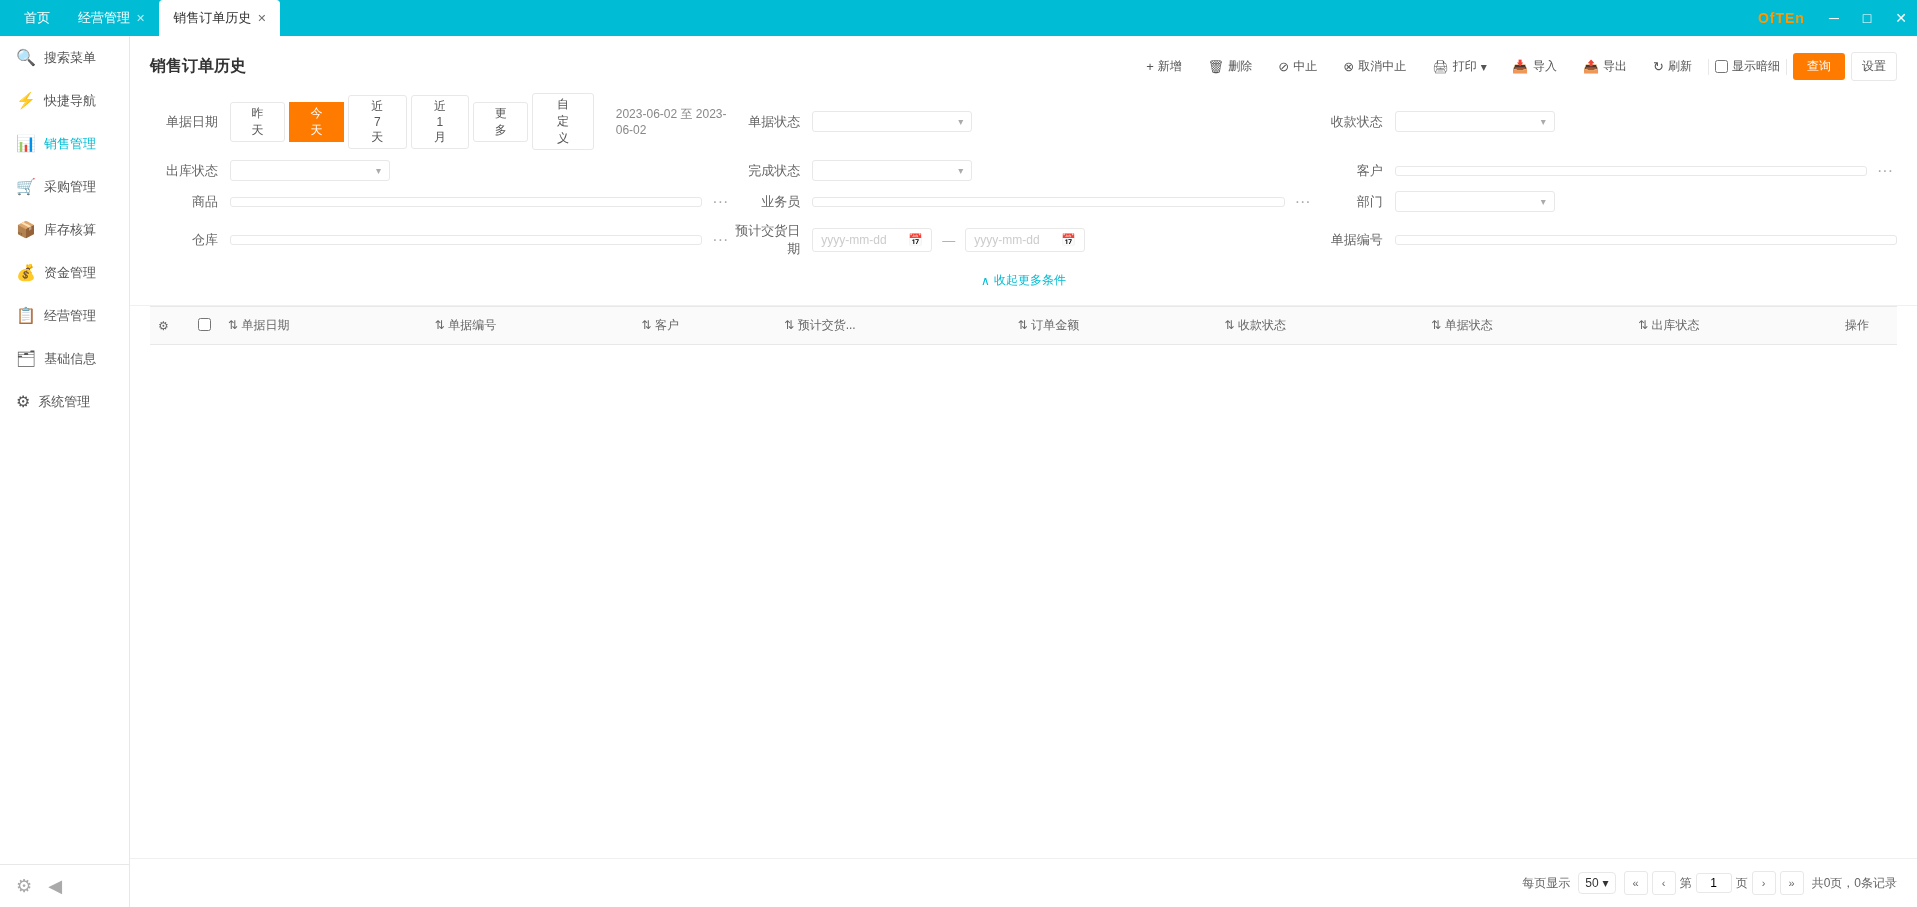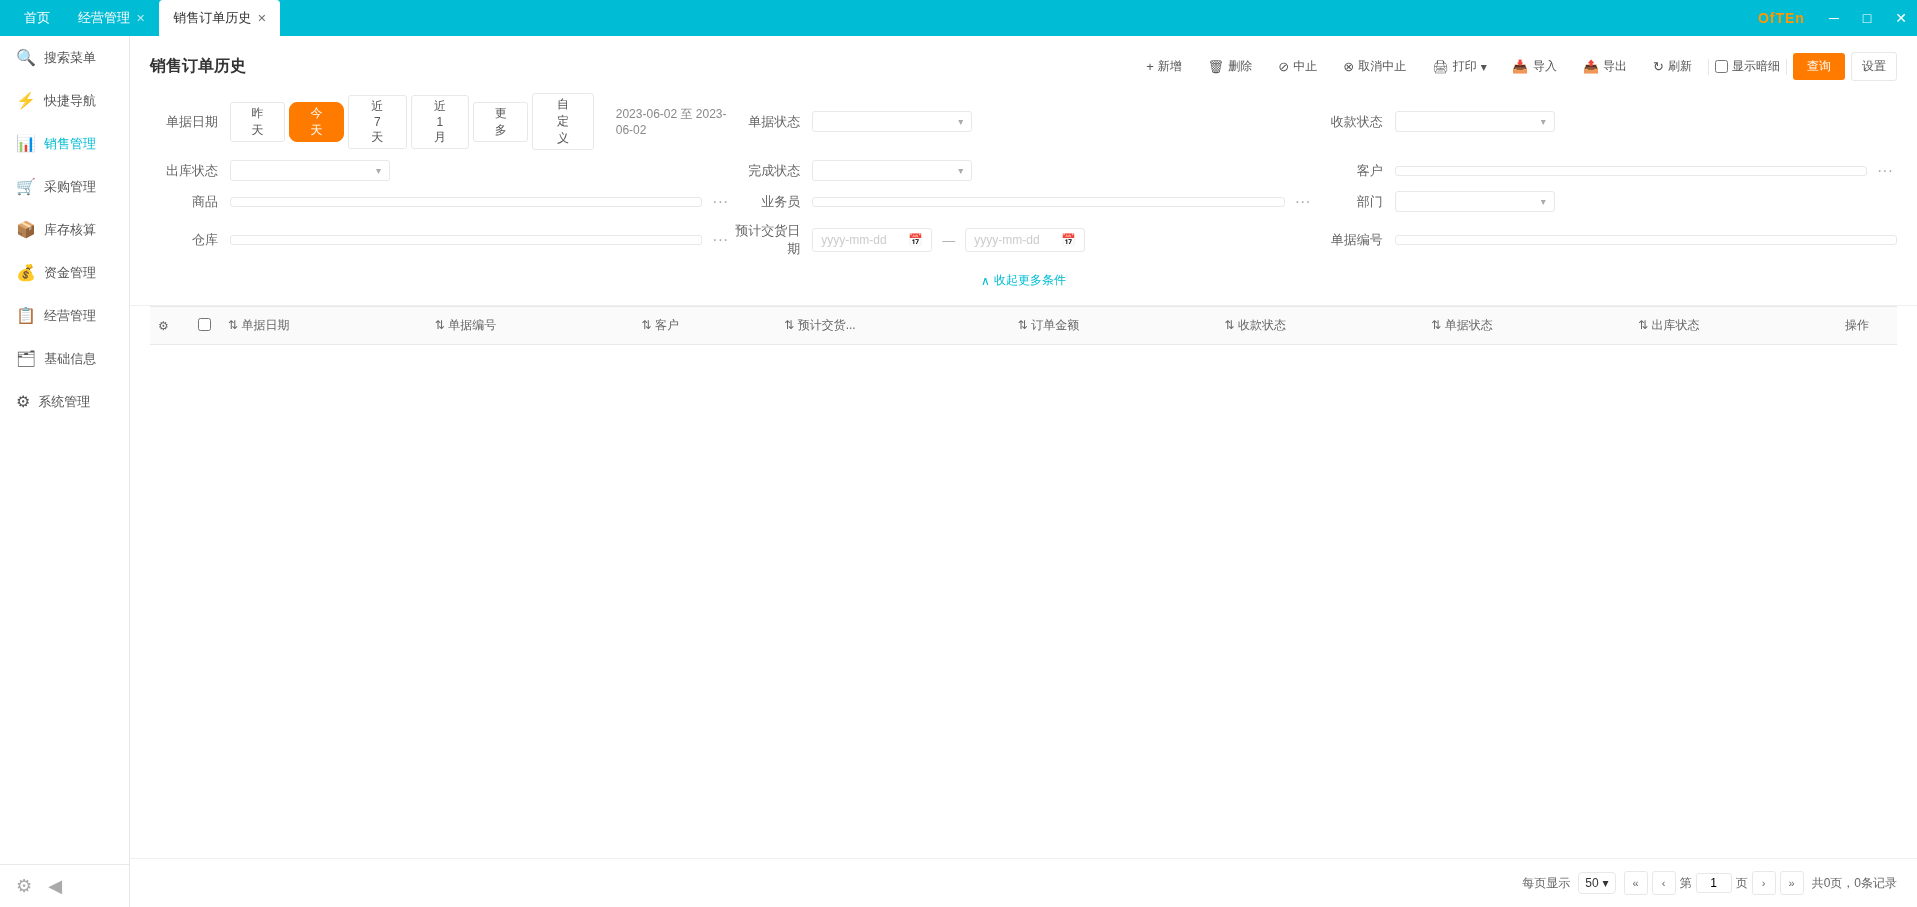--- a/index.html
+++ b/index.html
@@ -37,21 +37,21 @@
     .toolbar-divider { width: 1px; height: 16px; background: #e8e8e8; }
     .checkbox-label { display: flex; align-items: center; gap: 4px; font-size: 12px; color: #555; cursor: pointer; }
 
     
     .filter-area { padding: 12px 20px; border-bottom: 1px solid #f0f0f0; }
     .filter-row { display: flex; align-items: center; margin-bottom: 10px; gap: 0; }
     .filter-label { width: 80px; text-align: right; color: #666; font-size: 13px; padding-right: 12px; flex-shrink: 0; }
     .filter-control { display: flex; align-items: center; flex: 1; gap: 6px; }
     .date-btns { display: flex; align-items: center; gap: 4px; }
     .date-btn { padding: 2px 20px; font-size: 12px; border: 1px solid #e8e8e8; border-radius: 3px; cursor: pointer; background: #fff; color: #555; }
-    .date-btn.active { background: #ff7b00; color: #fff; border-color: #ff7b00; border-radius: 8px; }
+    .date-btn.active { background: #ff7b00; color: #fff; border-color: #ff7b00; border-radius: 0; }
     .date-range { font-size: 12px; color: #888; margin-left: 16px; }
     .select-box { border: 1px solid #e8e8e8; border-radius: 3px; padding: 4px 8px; font-size: 12px; color: #555; background: #fff; display: flex; align-items: center; min-width: 160px; justify-content: space-between; cursor: pointer; }
     .select-box .chevron { font-size: 10px; color: #aaa; }
     .input-box { border: 1px solid #e8e8e8; border-radius: 3px; padding: 4px 8px; font-size: 12px; color: #555; background: #fff; min-width: 160px; }
     .ellipsis-btn { color: #aaa; cursor: pointer; font-size: 16px; padding: 0 4px; }
     .date-input { border: 1px solid #e8e8e8; border-radius: 3px; padding: 4px 8px; font-size: 12px; color: #ccc; background: #fff; width: 120px; display: flex; align-items: center; justify-content: space-between; cursor: pointer; }
     .date-sep { color: #aaa; padding: 0 4px; }
     .collapse-btn { display: flex; align-items: center; justify-content: center; gap: 4px; color: #00bcd4; cursor: pointer; font-size: 12px; padding: 4px 0; }
 
     

